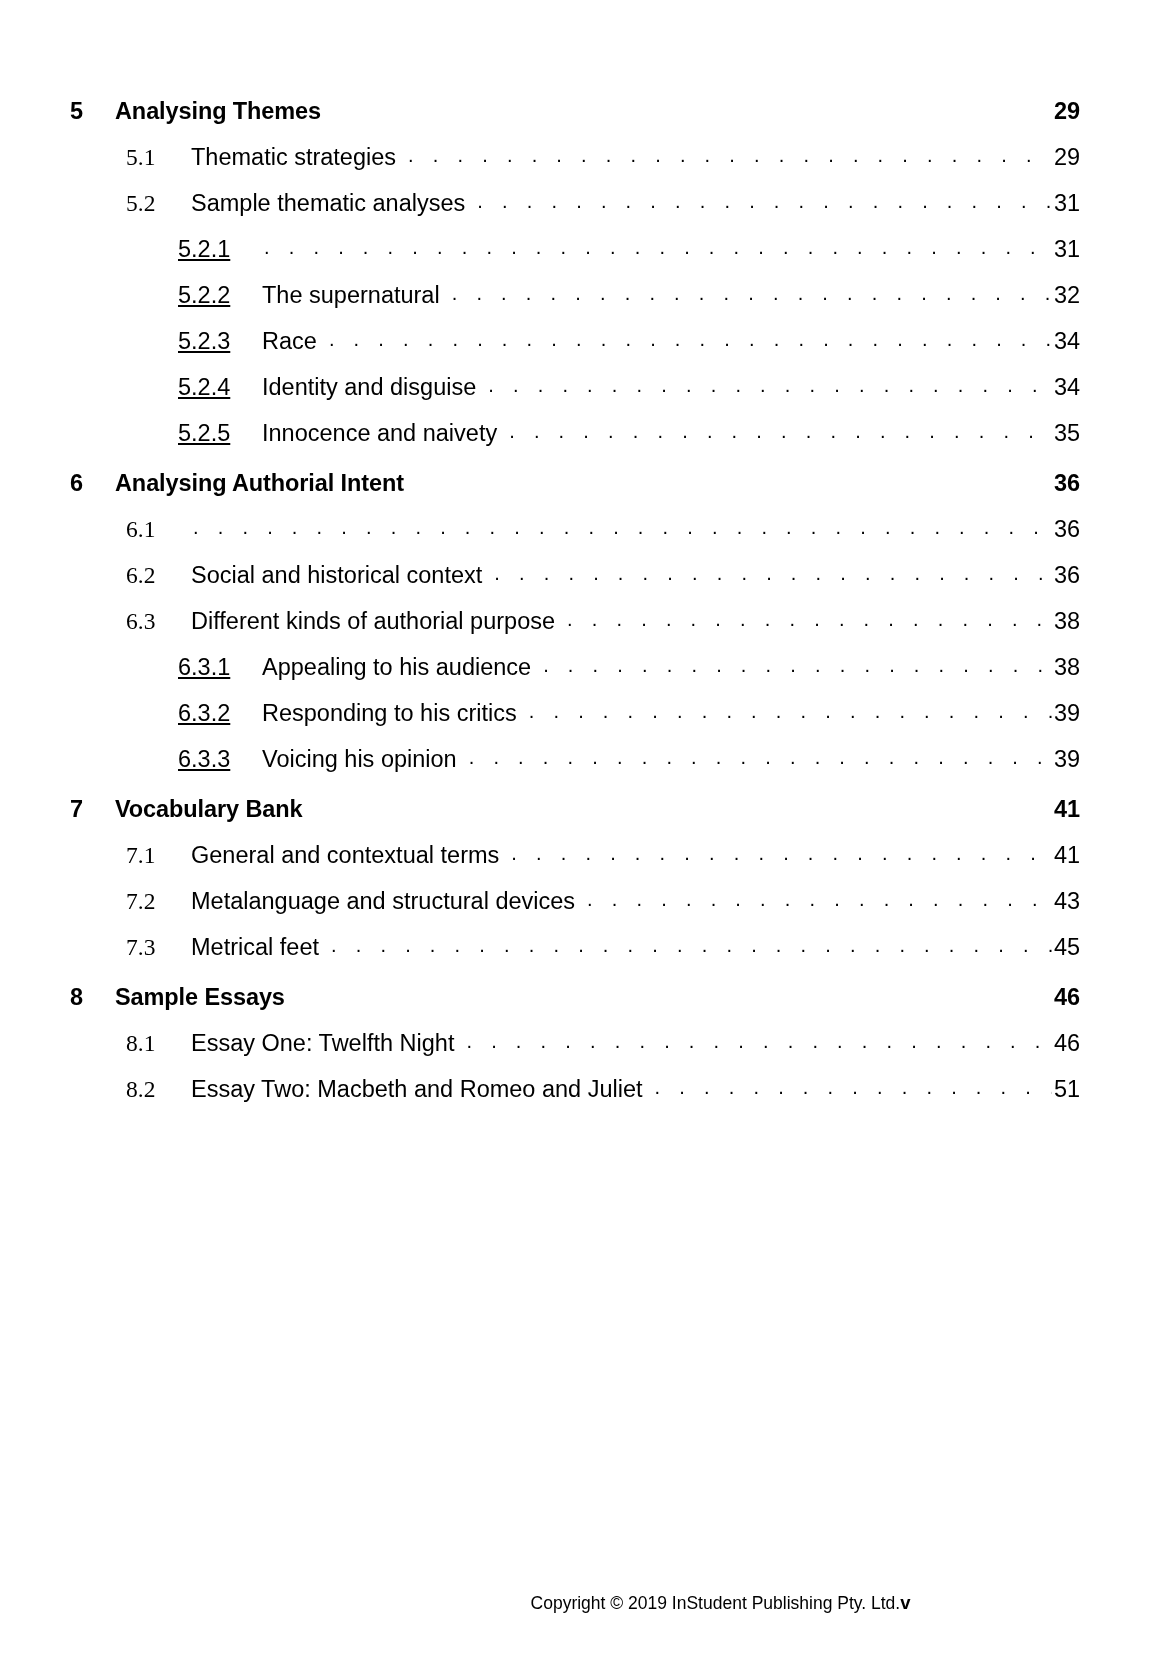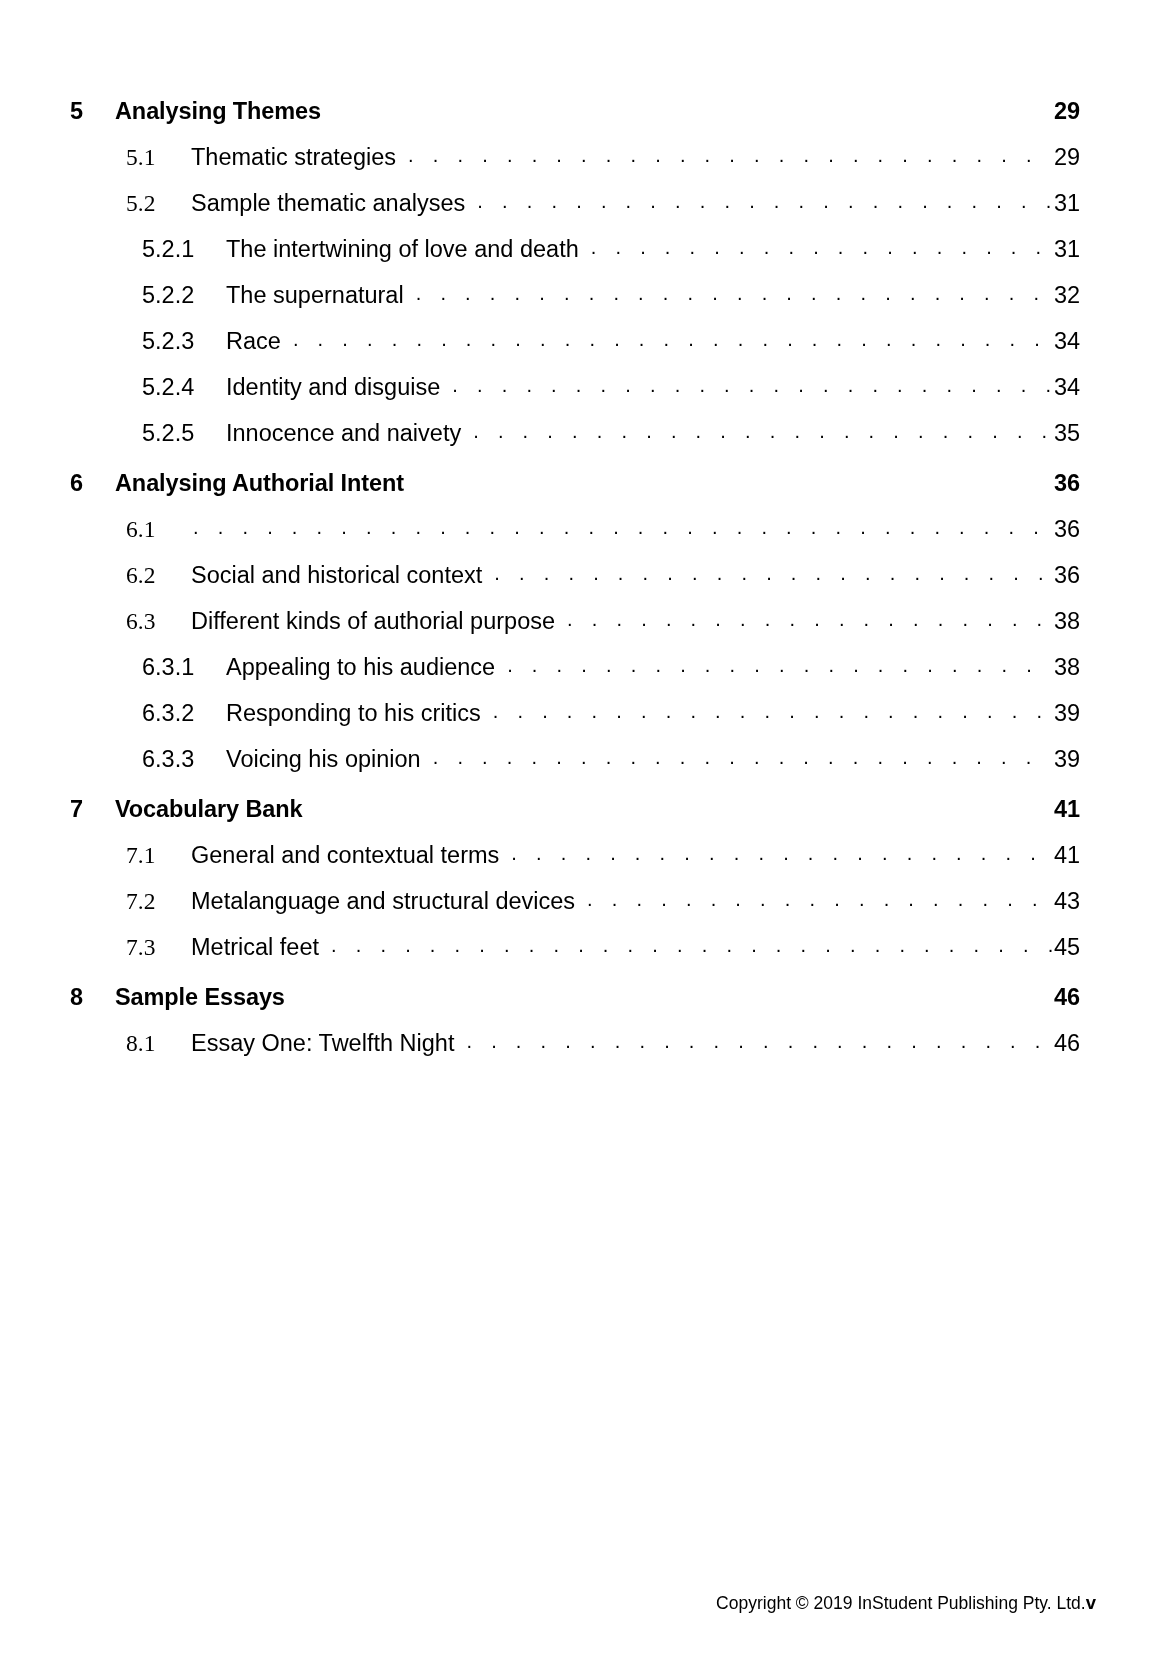--- a/index.html
+++ b/index.html
@@ -79,33 +79,33 @@
     margin-top: 18px;
   }
   .lvl2 .num { width: 65px; margin-left: 56px; font-family: Liberation Serif, serif; }
 
   
   .lvl3 {
     font-size: 23.5px;
     line-height: 1;
     margin-top: 18px;
   }
-  .lvl3 .num { width: 84px; margin-left: 72px; }
+  .lvl3 .num { width: 84px; margin-left: 108px; text-decoration: underline; }
 
   .it { }
 
   
   .footer {
     position: absolute;
     left: 70px;
     right: 70px;
     top: 1592px;
     display: flex;
     align-items: baseline;
-    justify-content: flex-end;
+    justify-content: center;
   }
   .footer-copy {
     font-size: 17.5px;
     margin-left: 275px;
   }
   .footer-page {
     font-size: 18.5px;
     font-weight: bold;
   }
 </style>
@@ -128,21 +128,20 @@
         <span class="page-no">29</span>
       </div>
       <div class="row lvl2">
         <span class="num">5.2</span>
         <span class="title">Sample thematic analyses</span>
         <span class="leader"></span>
         <span class="page-no">31</span>
       </div>
       <div class="row lvl3">
         <span class="num">5.2.1</span>
-        <span class="title">The intertwining of love and death</span>
         <span class="leader"></span>
         <span class="page-no">31</span>
       </div>
       <div class="row lvl3">
         <span class="num">5.2.2</span>
         <span class="title">The supernatural</span>
         <span class="leader"></span>
         <span class="page-no">32</span>
       </div>
       <div class="row lvl3">
@@ -232,20 +231,26 @@
         <span class="num">8</span>
         <span class="title">Sample Essays</span>
         <span class="leader"></span>
         <span class="page-no">46</span>
       </div>
       <div class="row lvl2">
         <span class="num">8.1</span>
         <span class="title"><span>Essay One: </span><span class="it">Twelfth Night</span></span>
         <span class="leader"></span>
         <span class="page-no">46</span>
+      </div>
+      <div class="row lvl2">
+        <span class="num">8.2</span>
+        <span class="title"><span>Essay Two: </span><span class="it">Macbeth</span><span> and </span><span class="it">Romeo and Juliet</span></span>
+        <span class="leader"></span>
+        <span class="page-no">51</span>
       </div>
     </div>
 
   <div class="footer">
     <span class="footer-copy">Copyright © 2019 InStudent Publishing Pty. Ltd.</span>
     <span class="footer-page">v</span>
   </div>
 
 </div>
 

